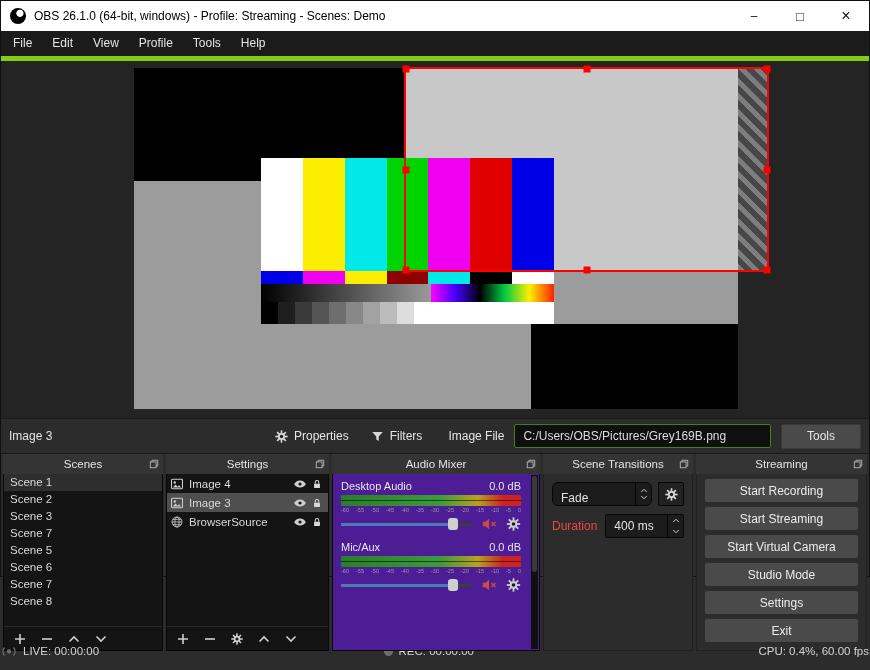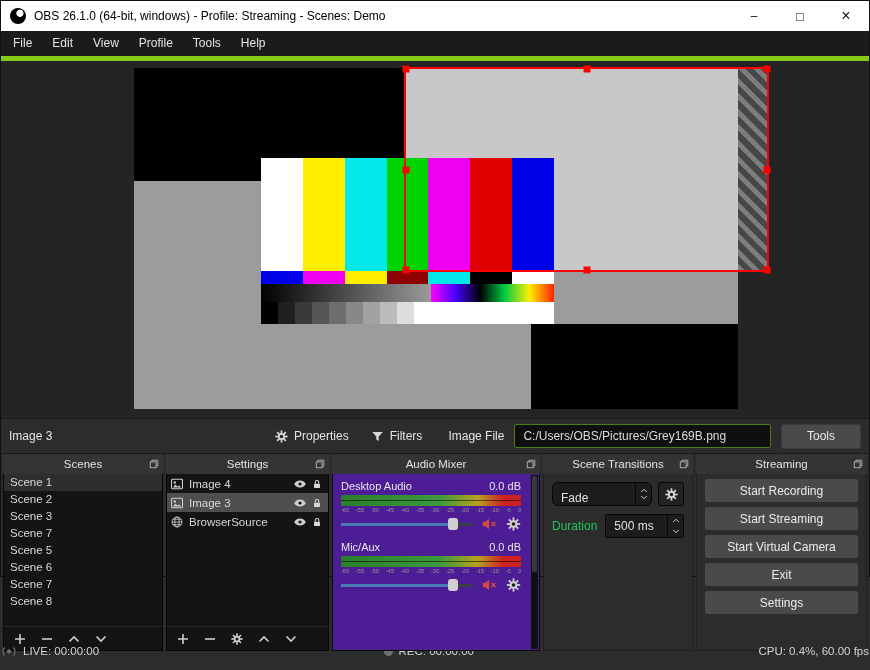--- a/index.html
+++ b/index.html
@@ -137,21 +137,21 @@
   .trans-row1 { display:flex; gap:6px; }
   .combo { flex:1; height:24px; background:#1c1c1c; border:1px solid #060606; border-radius:6px;
     display:flex; align-items:flex-end; min-width:0; }
   .combo-text { flex:1; padding-left:8px; font-size:12px; color:#e0e0e0; }
   .combo-arrows { width:16px; height:100%; display:flex; flex-direction:column; align-items:center;
     justify-content:center; gap:2px; border-left:1px solid #060606; color:#cfcfcf; }
   .ar { width:8px; height:5px; display:block; }
   .gear-btn { width:26px; height:24px; background:#222; border:1px solid #060606; border-radius:2px;
     display:flex; align-items:center; justify-content:center; color:#d0d0d0; }
   .trans-row2 { display:flex; align-items:center; margin-top:8px; gap:8px; }
-  .dur-label { font-size:12px; color:#22c55e; white-space:nowrap; }
+  .dur-label { font-size:12px; color:#ef4444; white-space:nowrap; }
   .spin { flex:1; height:24px; background:#1c1c1c; border:1px solid #060606; border-radius:2px;
     display:flex; align-items:center; min-width:0; }
   .spin-text { flex:1; padding-left:8px; font-size:12px; color:#e0e0e0; white-space:nowrap; }
   .spin-arrows { width:16px; height:100%; display:flex; flex-direction:column; border-left:1px solid #060606; color:#cfcfcf; }
   .spin-arrows .cell { flex:1; display:flex; align-items:center; justify-content:center; }
 
   
   .controls-body { flex:1; background:#2c2c2c; border:1px solid #202020; border-top:none; padding-top:5px; }
   .ctl-btn { display:block; width:calc(100% - 16px); margin:0 auto 5px; height:23px;
     background:#4a4a4a; border:none; border-radius:2px; color:#ececec; font-size:12px; font-family:inherit; }
@@ -597,21 +597,21 @@
                       <circle cx="10" cy="10" r="5.4"></circle>
                     </g>
                     <circle cx="10" cy="10" r="2.6" fill="#1e1e1e"></circle>
                   </svg>
                 </span>
             </div>
           </div>
           <div class="trans-row2">
             <span class="dur-label">Duration</span>
             <div class="spin">
-              <span class="spin-text">500 ms</span>
+              <span class="spin-text">400 ms</span>
               <span class="spin-arrows">
                 <span class="cell">
                     <span class="ar" data-icon="chevron-up">
                       <svg viewBox="0 0 12 8" fill="none" stroke="currentColor" stroke-width="1.6">
                         <path d="M1.5 6.5 6 2l4.5 4.5"></path>
                       </svg>
                     </span>
                   </span>
                 <span class="cell">
                     <span class="ar" data-icon="chevron-down">
@@ -635,22 +635,23 @@
               <rect x="1.5" y="3.5" width="7" height="7"></rect>
               <path d="M3.5 3.5v-2h7v7h-2"></path>
             </svg>
           </span>
       </div>
       <div class="dock-body">
         <div class="controls-body">
           <button class="ctl-btn">Start Recording</button>
           <button class="ctl-btn">Start Streaming</button>
           <button class="ctl-btn">Start Virtual Camera</button>
+          <button class="ctl-btn">Studio Mode</button>
+          <button class="ctl-btn">Settings</button>
           <button class="ctl-btn">Exit</button>
-          <button class="ctl-btn">Settings</button>
         </div>
       </div>
     </div>
 
   </div>
 
   <div class="statusbar">
     <span class="status-group">
       <span class="bcast" data-icon="broadcast">
           <svg viewBox="0 0 18 12">

